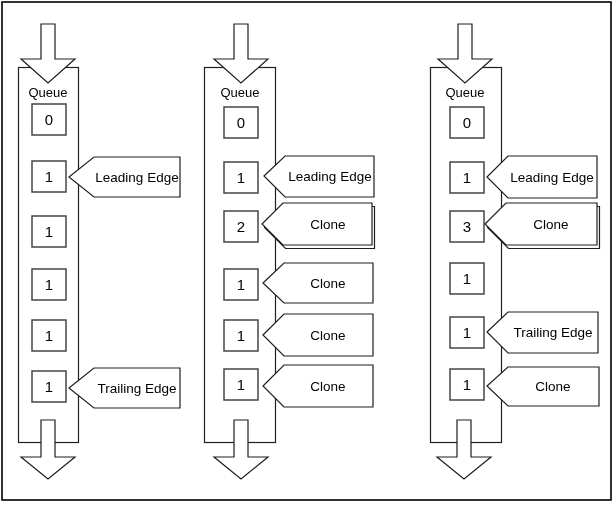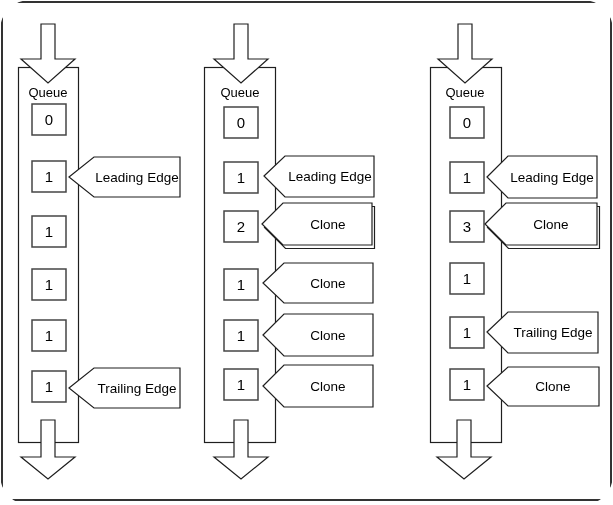--- a/index.html
+++ b/index.html
@@ -3,21 +3,20 @@
 <meta charset="utf-8">
 <style>
   html, body { margin: 0; padding: 0; background: #ffffff; }
   .stage {
     position: relative;
     width: 613px;
     height: 505px;
     background: #ffffff;
     font-family: "Liberation Sans", sans-serif;
     overflow: hidden;
-    border-radius: 30px;
   }
   svg { position: absolute; left: 0; top: 0; }
   .shape  { fill: #ffffff; stroke: #1f1f1f; stroke-width: 1.2; }
   .slot   { fill: #ffffff; stroke: #454545; stroke-width: 1.5; }
   .lbl    { fill: #000000; font-size: 13.5px; }
   .qlbl   { fill: #000000; font-size: 13px; }
   .digit  { fill: #000000; font-size: 15px; }
   text    { text-anchor: middle; }
 </style>
 </head>

